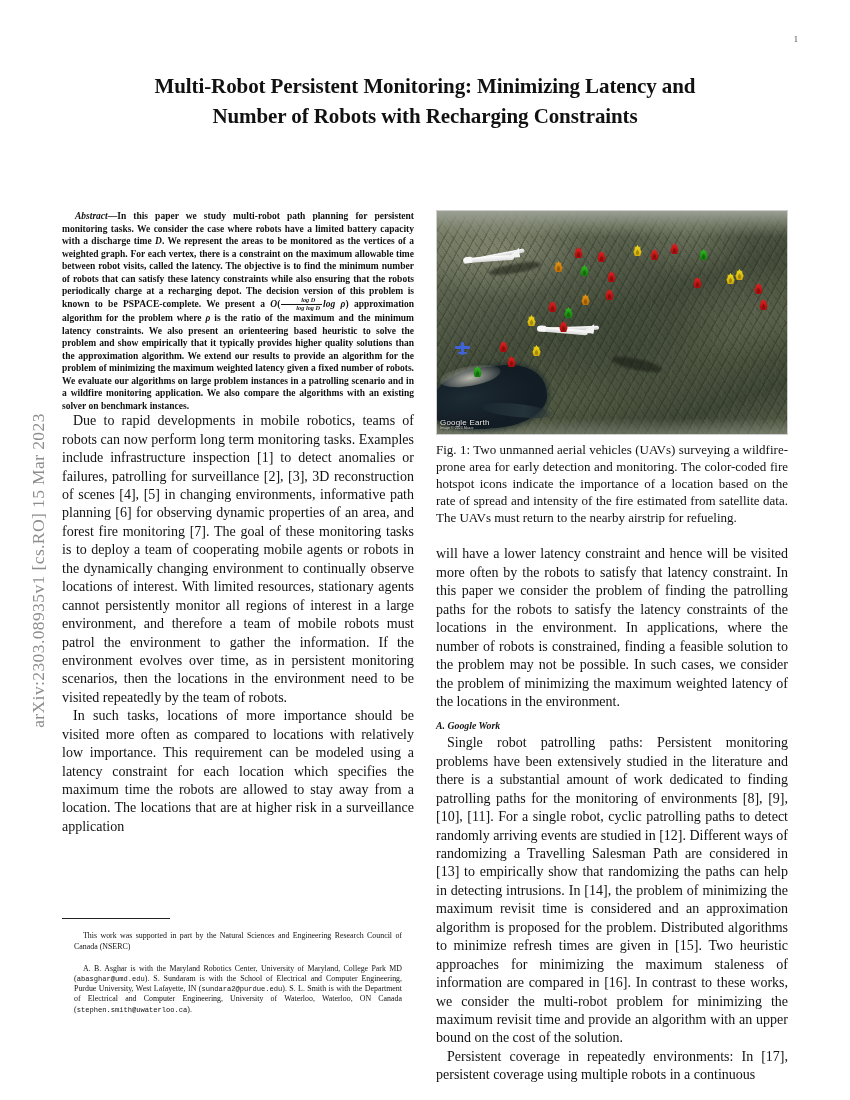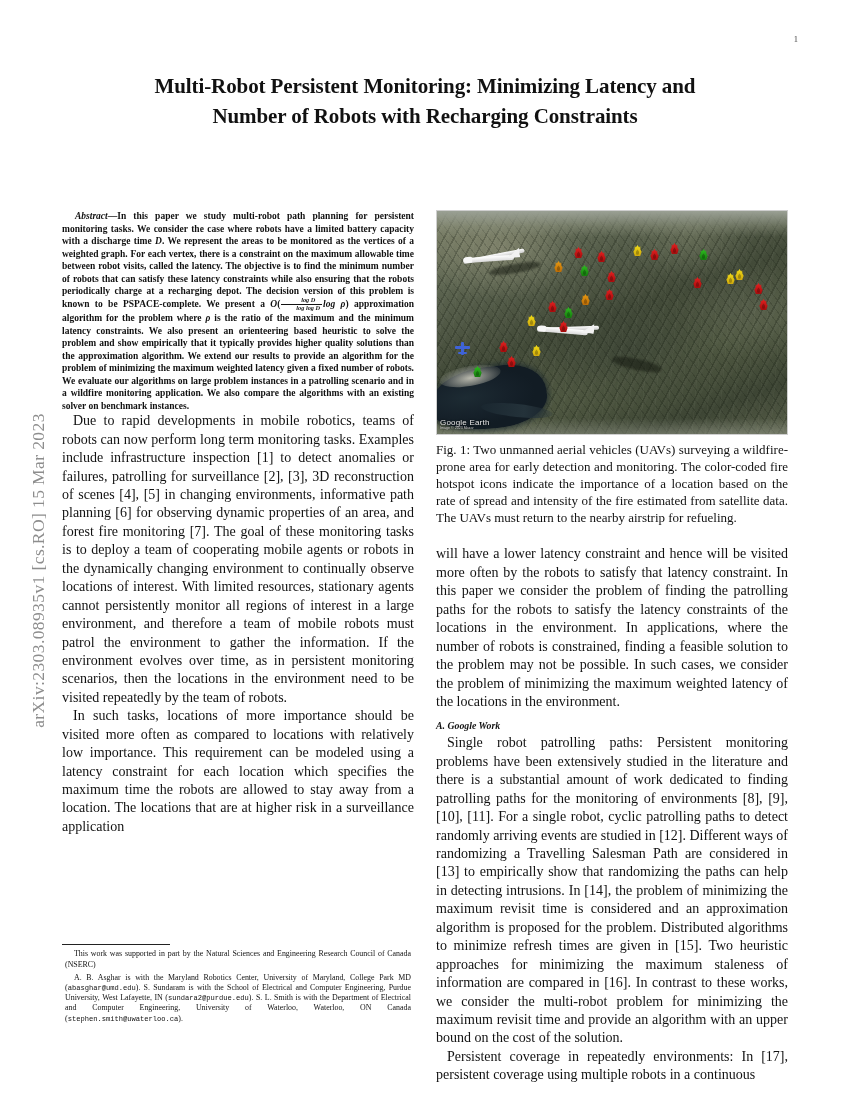--- a/index.html
+++ b/index.html
@@ -345,21 +345,21 @@
   #footnote-rule {
     width: 108px;
     height: 0;
     border-top: 0.6px solid #222;
     margin-bottom: 4px;
   }
   .footnote-text {
     font-size: 7.9px;
     line-height: 1.29;
     text-align: justify;
-    margin: 3px;
+    margin: 12px;
     text-indent: 9px;
   }
   .mono {
     font-family: "Liberation Mono", "DejaVu Sans Mono", monospace;
     font-size: 7.1px;
   }
 </style>
 </head>
 <body>
 

